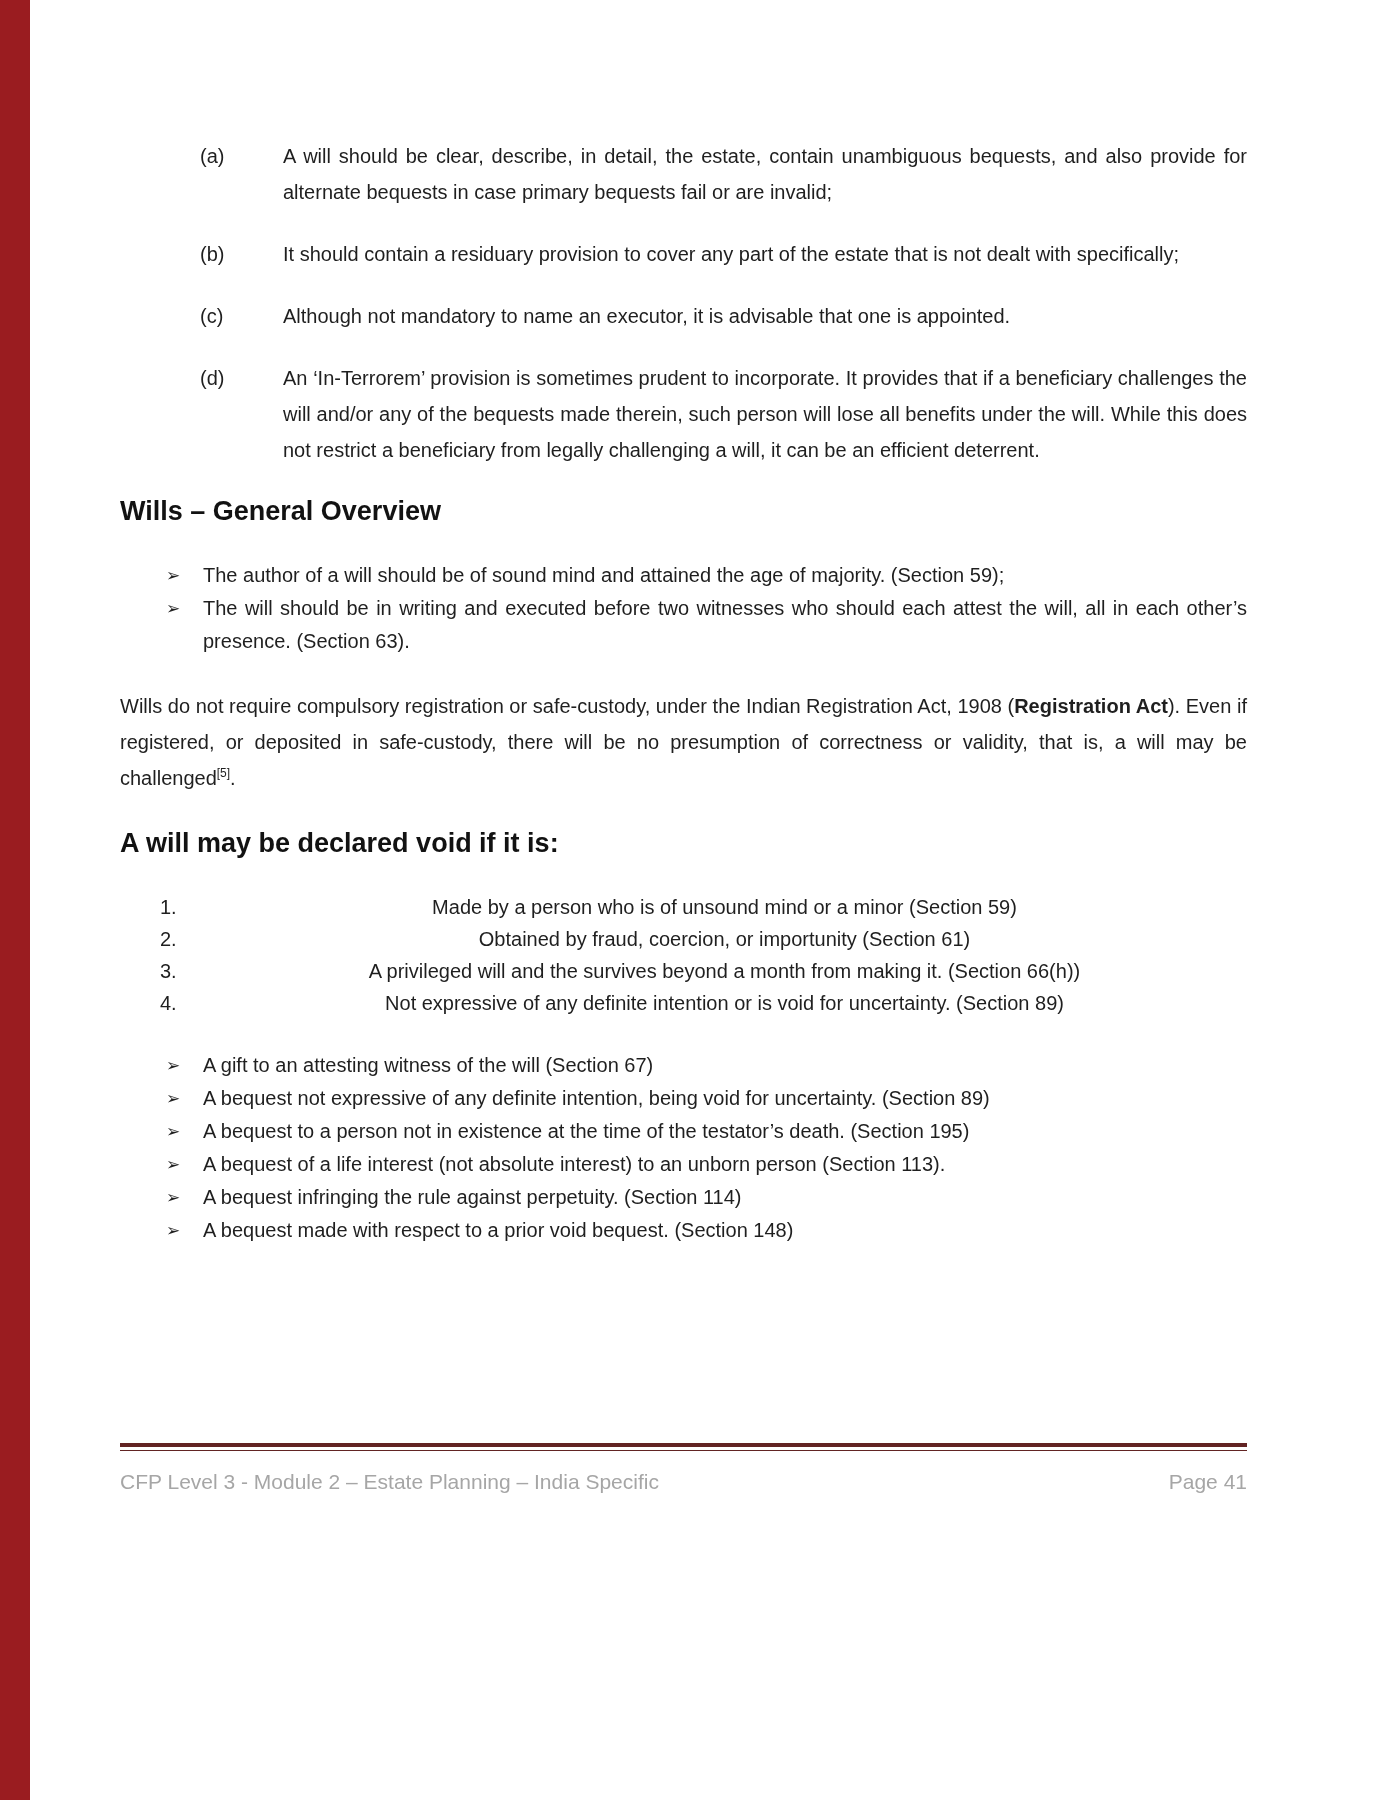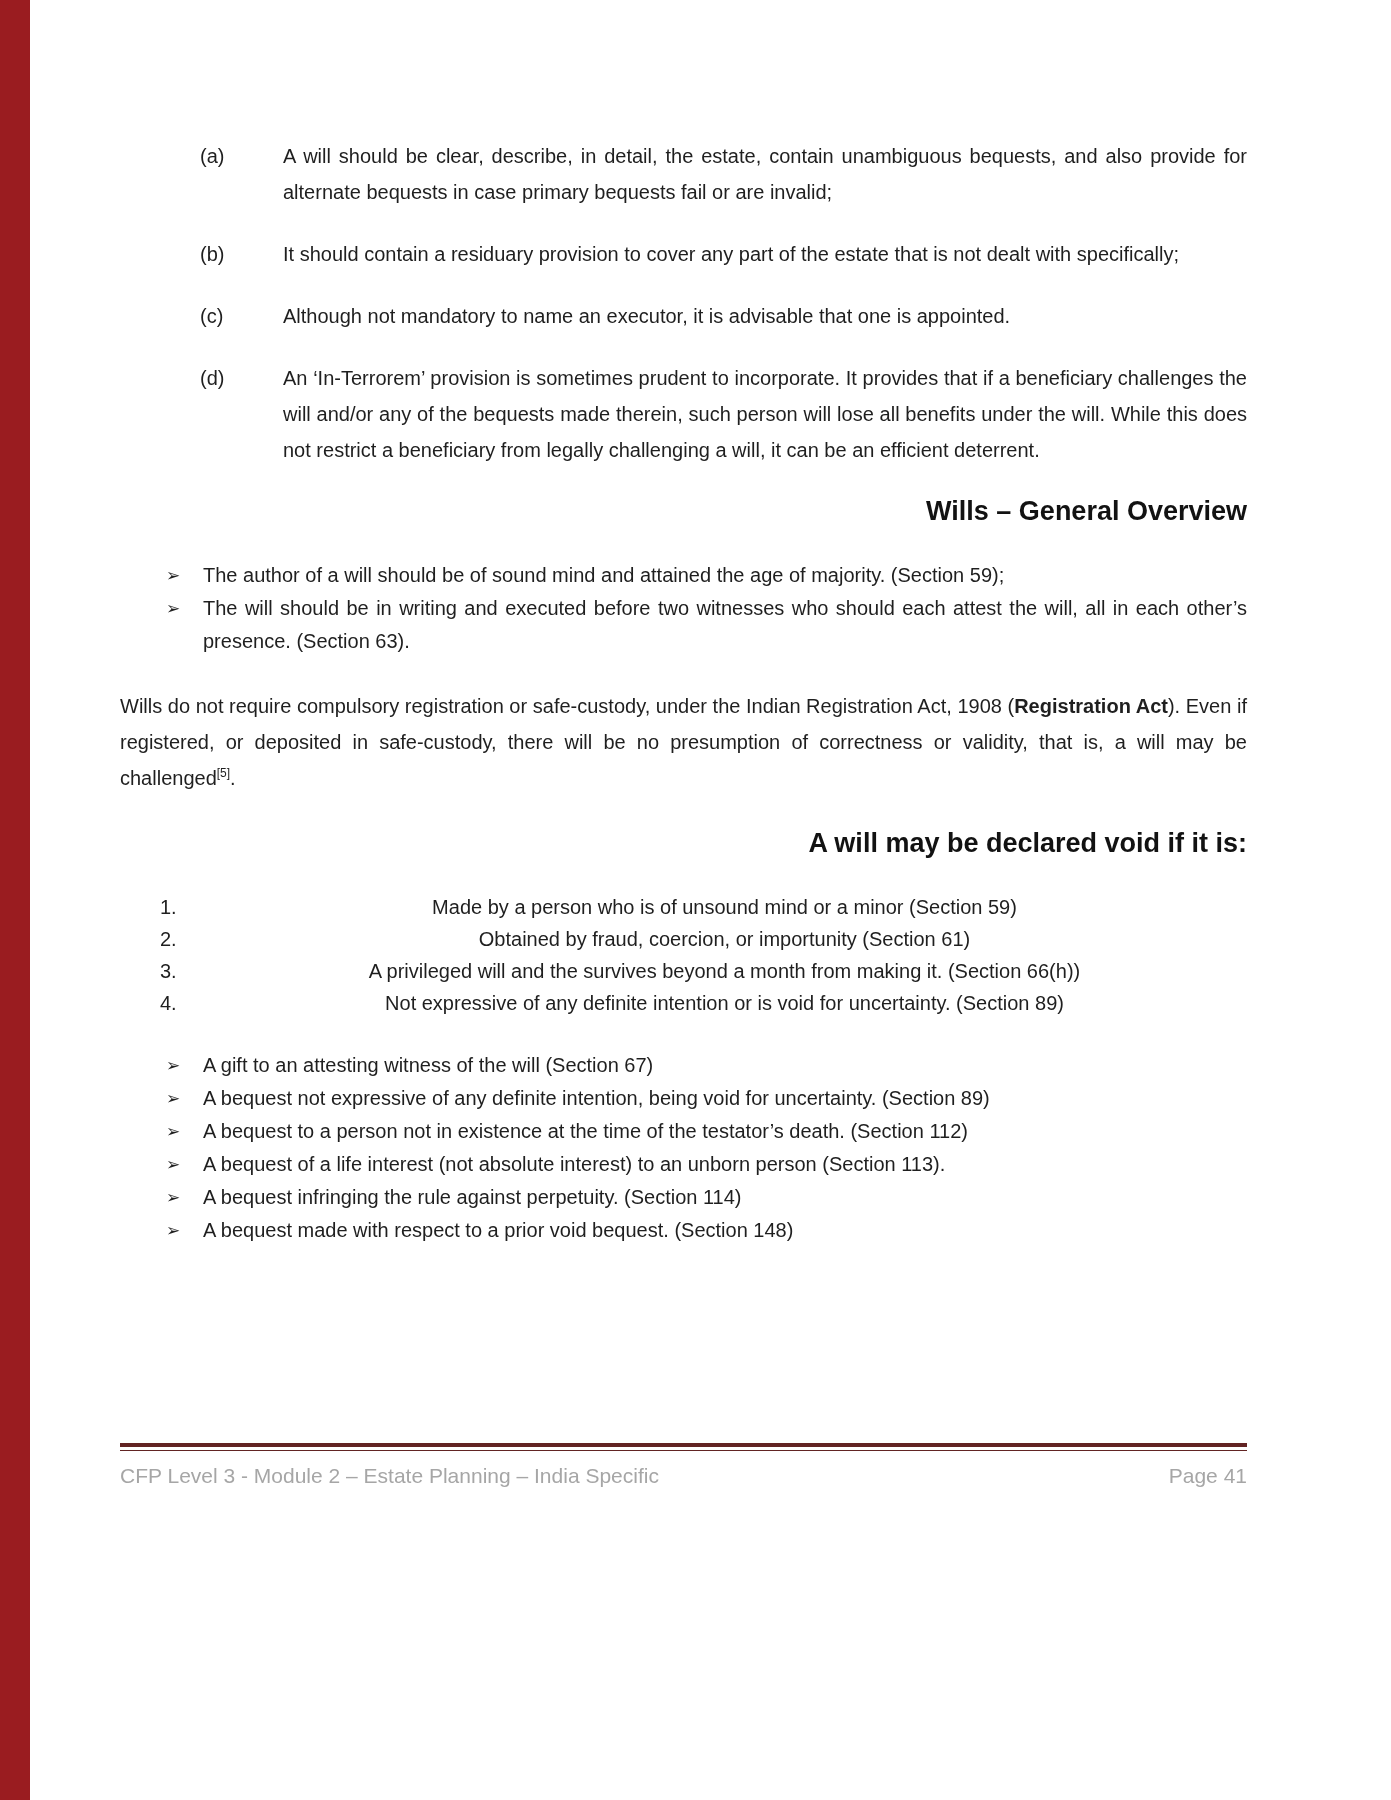--- a/index.html
+++ b/index.html
@@ -30,21 +30,20 @@
   }
   .lettered-item { display: flex; margin-bottom: 26px; }
   .lettered-label { flex: 0 0 auto; width: 83px; margin-left: 80px; }
   .lettered-text { flex: 1 1 auto; text-align: justify; }
   h1.doc-heading {
     font-size: 27px;
     font-weight: bold;
     color: #121212;
     margin: 10px 0 30px 0;
     line-height: 1.3;
-    text-align: right;
   }
   p.doc-para { text-align: justify; margin-bottom: 30px; }
   .arrow-list { margin: 0 0 30px 0; }
   .arrow-item { display: flex; line-height: 1.65; }
   .arrow-marker { flex: 0 0 auto; width: 37px; margin-left: 46px; font-size: 17px; padding-top: 3px; color: #1f1f1f; }
   .arrow-text { flex: 1 1 auto; text-align: justify; }
   .num-list { margin: 0 0 30px 0; }
   .num-item { display: flex; line-height: 1.6; }
   .num-label { flex: 0 0 auto; width: 42px; margin-left: 40px; }
   .num-text { flex: 1 1 auto; text-align: center; }
@@ -57,21 +56,21 @@
     top: 1443px;
   }
   .footer-rule {
     height: 8px;
     border-top: 4px solid #622423;
     border-bottom: 1px solid #622423;
   }
   .footer-row {
     display: flex;
     justify-content: space-between;
-    margin-top: 13px;
+    margin-top: 19px;
     color: #a6a6a6;
     font-size: 21px;
     gap: 9px;
   }
 </style>
 </head>
 <body>
 
 <div class="page">
   <div class="accent-bar"></div>
@@ -137,21 +136,21 @@
       <div class="arrow-item">
         <span class="arrow-marker">➢</span>
         <span class="arrow-text">A gift to an attesting witness of the will (Section 67)</span>
       </div>
       <div class="arrow-item">
         <span class="arrow-marker">➢</span>
         <span class="arrow-text">A bequest not expressive of any definite intention, being void for uncertainty. (Section 89)</span>
       </div>
       <div class="arrow-item">
         <span class="arrow-marker">➢</span>
-        <span class="arrow-text">A bequest to a person not in existence at the time of the testator’s death.  (Section 112)</span>
+        <span class="arrow-text">A bequest to a person not in existence at the time of the testator’s death.  (Section 195)</span>
       </div>
       <div class="arrow-item">
         <span class="arrow-marker">➢</span>
         <span class="arrow-text">A bequest of a life interest (not absolute interest) to an unborn person (Section 113).</span>
       </div>
       <div class="arrow-item">
         <span class="arrow-marker">➢</span>
         <span class="arrow-text">A bequest infringing the rule against perpetuity. (Section 114)</span>
       </div>
       <div class="arrow-item">

